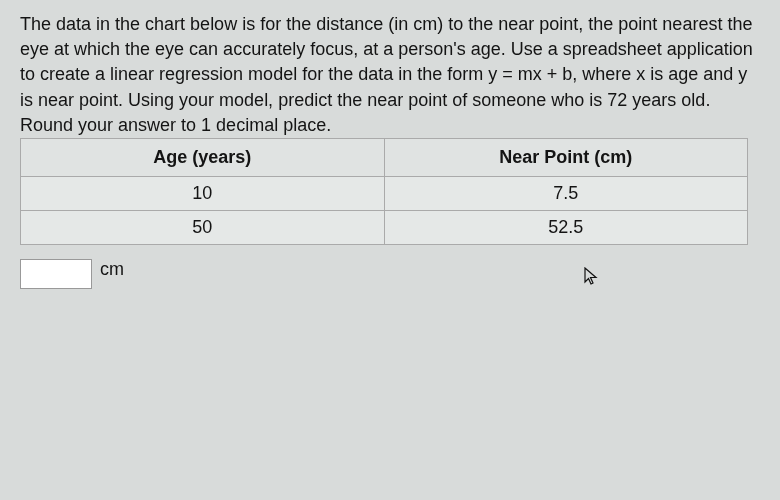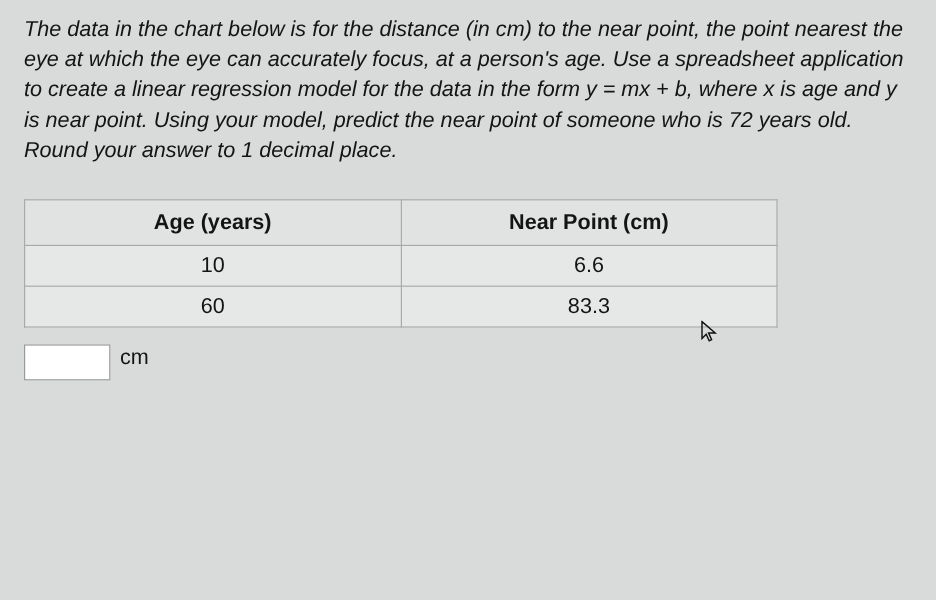--- a/index.html
+++ b/index.html
@@ -8,26 +8,24 @@
       height: 500px;
       background: #d8dbda;
       font-family: Arial, sans-serif;
       color: #1a1a1a;
       padding: 12px 20px;
       overflow: hidden;
     }
     .problem-text {
       font-size: 18px;
       line-height: 1.4;
-      margin-bottom: 28px;
       color: #141414;
-      font-style: italic;
     }
     table {
-      width: 628px;
+      width: 728px;
       border-collapse: collapse;
       background: #e8ebea;
       margin-bottom: 14px;
     }
     th, td {
       border: 1px solid #aaa;
       text-align: center;
       padding: 6px 20px;
       font-size: 18px;
       color: #141414;
@@ -74,25 +72,25 @@
 <table>
   <thead>
     <tr>
       <th>Age (years)</th>
       <th>Near Point (cm)</th>
     </tr>
   </thead>
   <tbody>
     <tr>
       <td>10</td>
-      <td>6.6</td>
+      <td>7.5</td>
     </tr>
     <tr>
-      <td>60</td>
-      <td>83.3</td>
+      <td>50</td>
+      <td>52.5</td>
     </tr>
   </tbody>
 </table>
 
 <div class="answer-row">
   <input type="text" class="answer-input" value="" style="">
   <span class="unit">cm</span>
 </div>
 
 <span class="cursor" style="left: 584px; top: 267px;">

